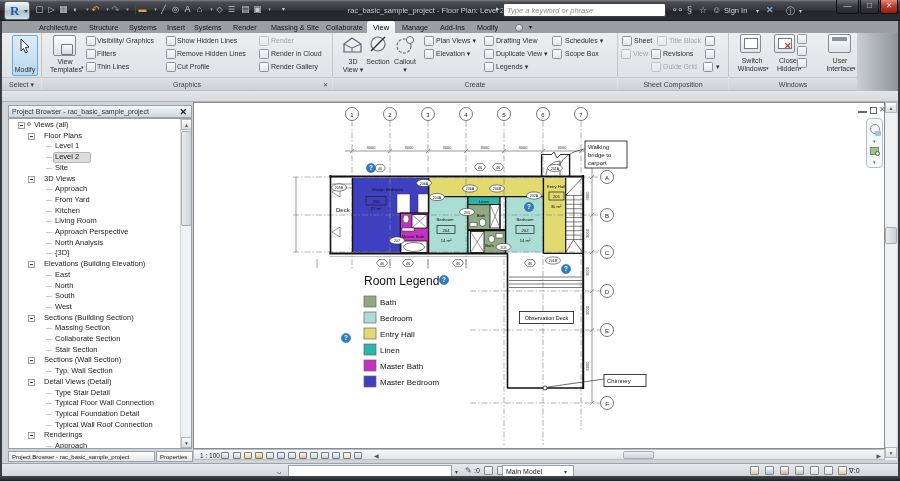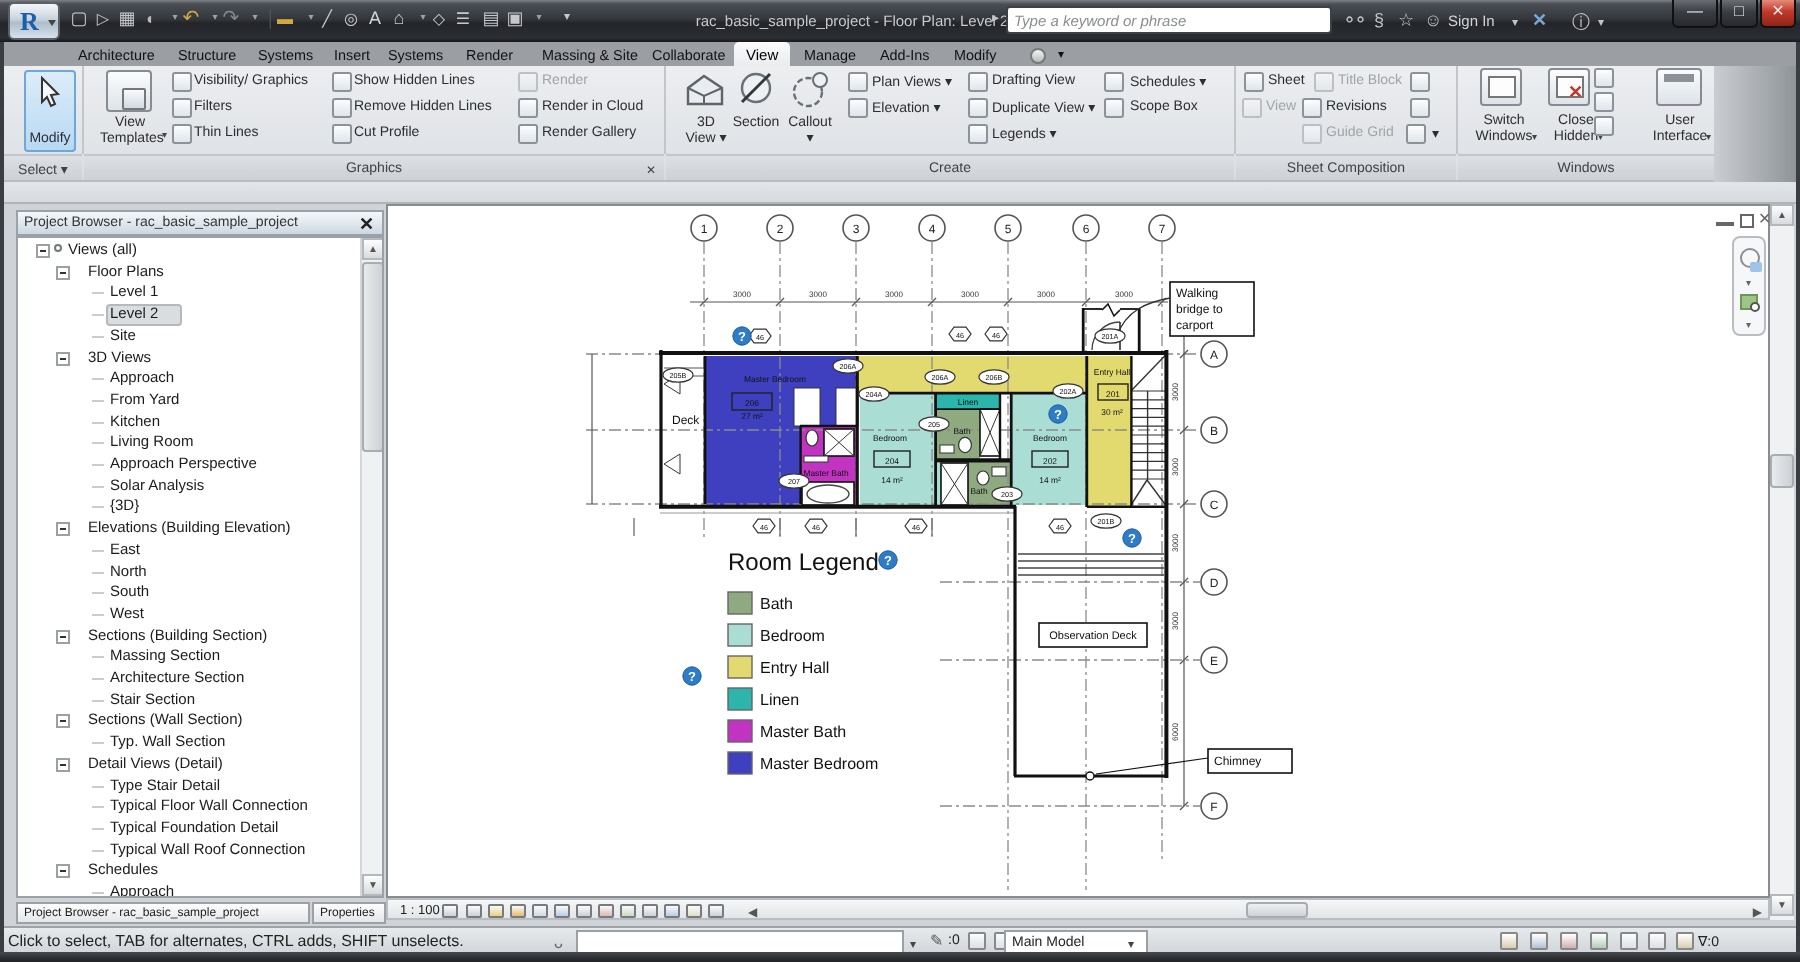--- a/index.html
+++ b/index.html
@@ -262,62 +262,62 @@
 <span style="position:absolute;left:44px;top:65.19999999999999px">Approach</span>
 <span style="position:absolute;left:35px;top:80.89999999999999px;width:6px;height:1px;background:#c9ccd0"></span>
 <span style="position:absolute;left:44px;top:75.89999999999999px">From Yard</span>
 <span style="position:absolute;left:35px;top:91.6px;width:6px;height:1px;background:#c9ccd0"></span>
 <span style="position:absolute;left:44px;top:86.6px">Kitchen</span>
 <span style="position:absolute;left:35px;top:102.3px;width:6px;height:1px;background:#c9ccd0"></span>
 <span style="position:absolute;left:44px;top:97.3px">Living Room</span>
 <span style="position:absolute;left:35px;top:113.0px;width:6px;height:1px;background:#c9ccd0"></span>
 <span style="position:absolute;left:44px;top:108.0px">Approach Perspective</span>
 <span style="position:absolute;left:35px;top:123.69999999999999px;width:6px;height:1px;background:#c9ccd0"></span>
-<span style="position:absolute;left:44px;top:118.69999999999999px">Solar Analysis</span>
+<span style="position:absolute;left:44px;top:118.69999999999999px">North Analysis</span>
 <span style="position:absolute;left:35px;top:134.39999999999998px;width:6px;height:1px;background:#c9ccd0"></span>
 <span style="position:absolute;left:44px;top:129.39999999999998px">{3D}</span>
 <span style="position:absolute;left:17px;top:142.1px;width:7px;height:7px;border:1px solid #9aa0a6;background:#fff"></span>
         <span style="position:absolute;left:19px;top:145.1px;width:3px;height:1px;background:#333"></span>
 <span style="position:absolute;left:33px;top:140.1px">Elevations (Building Elevation)</span>
 <span style="position:absolute;left:35px;top:155.79999999999998px;width:6px;height:1px;background:#c9ccd0"></span>
 <span style="position:absolute;left:44px;top:150.79999999999998px">East</span>
 <span style="position:absolute;left:35px;top:166.5px;width:6px;height:1px;background:#c9ccd0"></span>
 <span style="position:absolute;left:44px;top:161.5px">North</span>
 <span style="position:absolute;left:35px;top:177.2px;width:6px;height:1px;background:#c9ccd0"></span>
 <span style="position:absolute;left:44px;top:172.2px">South</span>
 <span style="position:absolute;left:35px;top:187.89999999999998px;width:6px;height:1px;background:#c9ccd0"></span>
 <span style="position:absolute;left:44px;top:182.89999999999998px">West</span>
 <span style="position:absolute;left:17px;top:195.6px;width:7px;height:7px;border:1px solid #9aa0a6;background:#fff"></span>
         <span style="position:absolute;left:19px;top:198.6px;width:3px;height:1px;background:#333"></span>
 <span style="position:absolute;left:33px;top:193.6px">Sections (Building Section)</span>
 <span style="position:absolute;left:35px;top:209.29999999999998px;width:6px;height:1px;background:#c9ccd0"></span>
 <span style="position:absolute;left:44px;top:204.29999999999998px">Massing Section</span>
 <span style="position:absolute;left:35px;top:220.0px;width:6px;height:1px;background:#c9ccd0"></span>
-<span style="position:absolute;left:44px;top:215.0px">Architecture Section</span>
+<span style="position:absolute;left:44px;top:215.0px">Collaborate Section</span>
 <span style="position:absolute;left:35px;top:230.7px;width:6px;height:1px;background:#c9ccd0"></span>
 <span style="position:absolute;left:44px;top:225.7px">Stair Section</span>
 <span style="position:absolute;left:17px;top:238.39999999999998px;width:7px;height:7px;border:1px solid #9aa0a6;background:#fff"></span>
         <span style="position:absolute;left:19px;top:241.39999999999998px;width:3px;height:1px;background:#333"></span>
 <span style="position:absolute;left:33px;top:236.39999999999998px">Sections (Wall Section)</span>
 <span style="position:absolute;left:35px;top:252.1px;width:6px;height:1px;background:#c9ccd0"></span>
 <span style="position:absolute;left:44px;top:247.1px">Typ. Wall Section</span>
 <span style="position:absolute;left:17px;top:259.79999999999995px;width:7px;height:7px;border:1px solid #9aa0a6;background:#fff"></span>
         <span style="position:absolute;left:19px;top:262.79999999999995px;width:3px;height:1px;background:#333"></span>
 <span style="position:absolute;left:33px;top:257.79999999999995px">Detail Views (Detail)</span>
 <span style="position:absolute;left:35px;top:273.5px;width:6px;height:1px;background:#c9ccd0"></span>
 <span style="position:absolute;left:44px;top:268.5px">Type Stair Detail</span>
 <span style="position:absolute;left:35px;top:284.2px;width:6px;height:1px;background:#c9ccd0"></span>
 <span style="position:absolute;left:44px;top:279.2px">Typical Floor Wall Connection</span>
 <span style="position:absolute;left:35px;top:294.9px;width:6px;height:1px;background:#c9ccd0"></span>
 <span style="position:absolute;left:44px;top:289.9px">Typical Foundation Detail</span>
 <span style="position:absolute;left:35px;top:305.59999999999997px;width:6px;height:1px;background:#c9ccd0"></span>
 <span style="position:absolute;left:44px;top:300.59999999999997px">Typical Wall Roof Connection</span>
 <span style="position:absolute;left:17px;top:313.29999999999995px;width:7px;height:7px;border:1px solid #9aa0a6;background:#fff"></span>
         <span style="position:absolute;left:19px;top:316.29999999999995px;width:3px;height:1px;background:#333"></span>
-<span style="position:absolute;left:33px;top:311.29999999999995px">Schedules</span>
+<span style="position:absolute;left:33px;top:311.29999999999995px">Renderings</span>
 <span style="position:absolute;left:35px;top:327.0px;width:6px;height:1px;background:#c9ccd0"></span>
 <span style="position:absolute;left:44px;top:322.0px">Approach</span>
 <span style="position:absolute;left:16px;top:3px;width:4px;height:4px;border:1px solid #777;border-radius:50%"></span>
     </div>
     <div id="pbscroll">
         <div class="arr" style="top:0">▲</div>
         <div class="arr" style="bottom:0">▼</div>
         <div class="thumb"></div>
       </div>
   </div>
@@ -598,21 +598,20 @@
 <div class="vbi" style="left:138px;background:linear-gradient(#fafbfc,#b9cde4)"></div>
 <div class="vbi" style="left:149px;background:linear-gradient(#fafbfc,#e0dfc9)"></div>
 <div class="vbi" style="left:160px;background:linear-gradient(#fafbfc,#cdd1d5)"></div>
     <span style="position:absolute;left:180px;top:2px;font-size:6px;color:#555">◀</span>
     <div id="hthumb"></div>
     <span style="position:absolute;right:3px;top:2px;font-size:6px;color:#555">▶</span>
   </div>
 </div>
 
 <div class="abs" id="statusbar">
-  <span style="position:absolute;left:4px;top:2px">Click to select, TAB for alternates, CTRL adds, SHIFT unselects.</span>
   <span style="position:absolute;left:277px;top:3px;color:#666;font-size:8px">ᴗ</span>
   <div style="position:absolute;left:288px;top:1px;width:164px;height:13px;background:#fff;border:1px solid #9aa0a6"></div>
   <span style="position:absolute;left:455px;top:4px;font-size:6px;color:#444">▾</span>
   <span style="position:absolute;left:465px;top:2px;color:#555">✎</span>
   <span style="position:absolute;left:474px;top:3px;font-size:7px">:0</span>
   <div class="sico" style="left:484px"></div>
   <div class="sico" style="left:497px"></div>
   <div style="position:absolute;left:502px;top:1px;width:72px;height:13px;background:#fff;border:1px solid #9aa0a6;font-size:7px;padding:2px 0 0 3px">Main Model</div>
   <span style="position:absolute;left:564px;top:4px;font-size:6px;color:#444">▾</span>
   <div class="sico" style="left:750px;background:linear-gradient(#fff,#d9a23a44)"></div>

